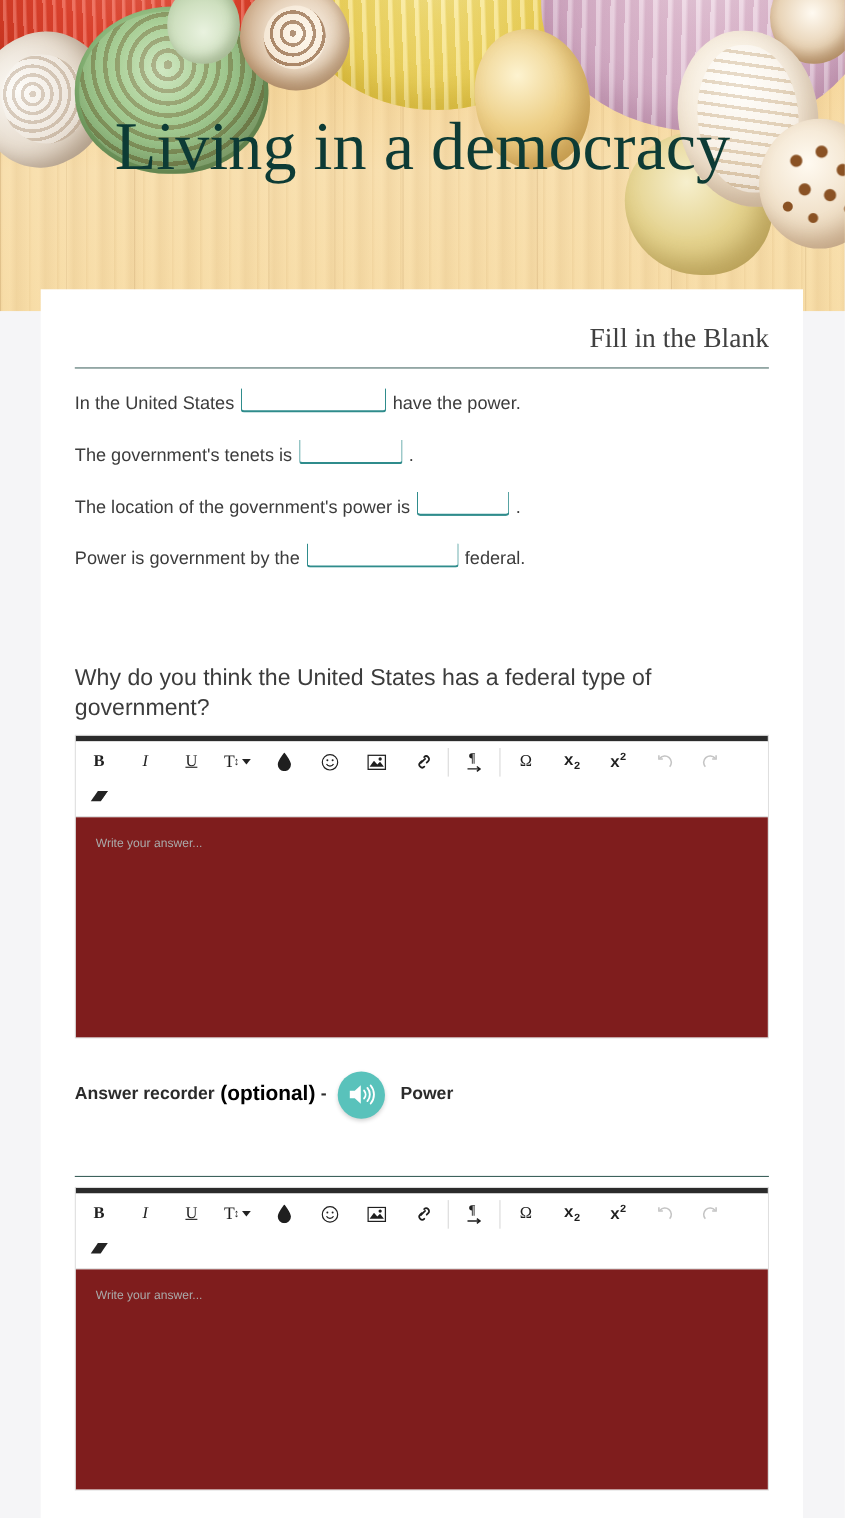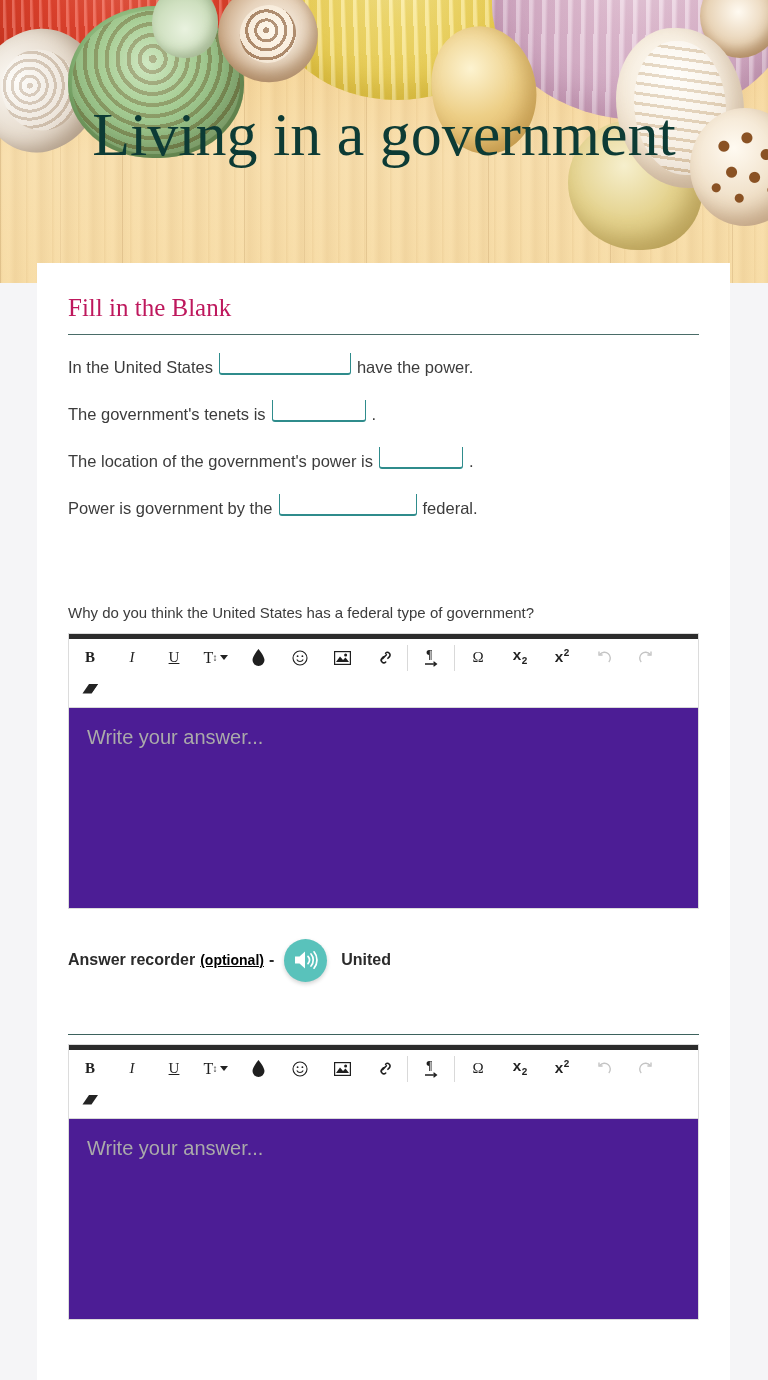--- a/index.html
+++ b/index.html
@@ -197,24 +197,25 @@
     top: 263px;
     width: 693px;
     min-height: 1120px;
     background: #ffffff;
     padding: 0 31px;
   }
 
   .section-title {
     font-family: "Liberation Serif", serif;
     font-size: 25px;
-    color: #be185d;
+    color: #404040;
     margin: 31px 0 0 0;
     padding: 0 0 12px 0;
     font-weight: 400;
+    text-align: right;
   }
   .rule { height: 1px; background: #0d3b35; opacity: .75; margin: 0 0 18px 0; }
 
   .fib-line {
     font-size: 16.5px;
     color: #3c3c3c;
     line-height: 1;
     margin: 0 0 25px 0;
     display: flex;
     align-items: flex-end;
@@ -236,21 +237,21 @@
     font-family: "Liberation Sans", sans-serif;
     margin: 0 6px;
     padding: 0 3px;
   }
   .b1 { width: 132px; }
   .b2 { width: 94px; }
   .b3 { width: 84px; }
   .b4 { width: 138px; }
 
   .q-text {
-    font-size: 15px;
+    font-size: 21px;
     color: #3c3c3c;
     margin: 0 0 10px 0;
     line-height: 1.3;
   }
   .q-serif {
     font-family: "Liberation Serif", serif;
     font-size: 23px;
     color: #0d3b35;
     line-height: 1.15;
     margin: 0 0 9px 0;
@@ -298,39 +299,39 @@
     margin-left: 3px;
   }
   .tsize { display:flex; align-items:center; }
   .tsize .tchar { font-family:"Liberation Serif", serif; font-size:16px; }
   .tsize .arrows { font-size:10px; margin-left:-1px; line-height:1;}
   .sub sub { font-size: 10px; }
   .sup sup { font-size: 10px; }
   .editor-body {
     min-height: 200px;
     padding: 18px 18px;
-    font-size: 20px;
+    font-size: 11px;
     color: #aaaaaa;
-    background: #4c1d95;
+    background: #7f1d1d;
   }
   .ed1 .editor-body { height: 200px; }
   .ed2 .editor-body { height: 200px; }
 
   
   .recorder-row {
     display: flex;
     align-items: center;
     margin: 30px 0 0 0;
   }
   .rec-label {
     font-size: 16px;
     font-weight: bold;
     color: #2b2b2b;
   }
-  .rec-opt { font-size: 14px; font-weight: bold; text-decoration: underline; }
+  .rec-opt { font-size: 19px; font-weight: bold; }
   .rec-btn {
     width: 43px; height: 43px;
     border-radius: 50%;
     background: #59c2bb;
     display: flex; align-items: center; justify-content: center;
     margin: 0 14px 0 10px;
     cursor: pointer;
     box-shadow: 0 2px 4px rgba(0,0,0,.18);
     border: none;
   }
@@ -351,21 +352,21 @@
     <div class="shell sh-conch1"></div>
     <div class="shell sh-green"></div>
     <div class="shell sh-spiral"></div>
     <div class="shell sh-brown1"></div>
     <div class="shell sh-gold1"></div>
     <div class="shell sh-gold2"></div>
     <div class="shell sh-brown2"></div>
     <div class="shell sh-conch2"></div>
     <div class="shell sh-spot"></div>
   </div>
-  <div class="banner-title">Living in a government</div>
+  <div class="banner-title">Living in a democracy</div>
 </div>
 
 <div class="card">
 
   <h2 class="section-title">Fill in the Blank</h2>
   <div class="rule"></div>
 
   <div class="fib-line">
     <span class="txt">In the United States</span>
     <input class="blank b1" type="text" value="" style="">
@@ -485,21 +486,21 @@
     <button class="rec-btn">
       <svg width="26" height="22" viewBox="0 0 26 22">
         <path d="M2 7.5 H6.5 L12 2.5 V19.5 L6.5 14.5 H2 z" fill="#ffffff"></path>
         <g fill="none" stroke="#ffffff" stroke-width="1.7" stroke-linecap="round">
           <path d="M15 7.4 a5.5 5.5 0 0 1 0 7.2"></path>
           <path d="M18 5 a9.2 9.2 0 0 1 0 12"></path>
           <path d="M21 2.8 a12.8 12.8 0 0 1 0 16.4"></path>
         </g>
       </svg>
     </button>
-    <span class="rec-voice">United</span>
+    <span class="rec-voice">Power</span>
   </div>
 
   <div class="spacer-2"></div>
 
   <div class="q-serif-rule"></div>
 
   <div class="editor ed2">
     <div class="editor-topbar"></div>
     <div class="toolbar">
       <button class="tb-btn">

